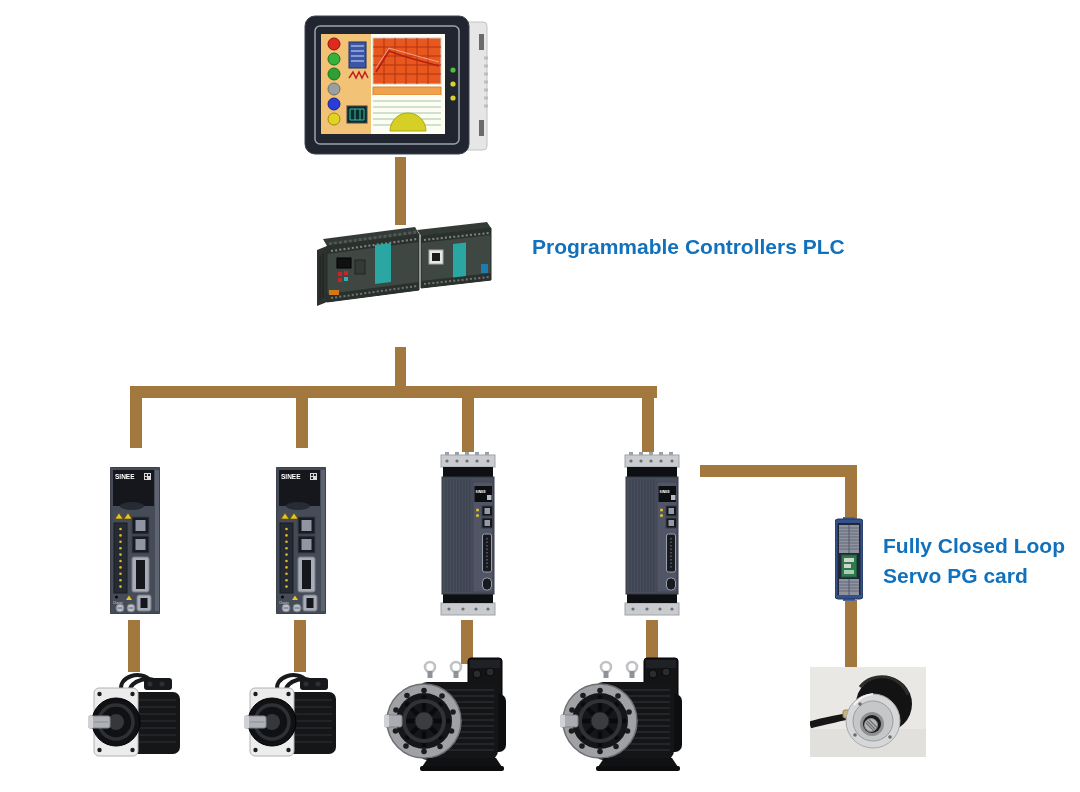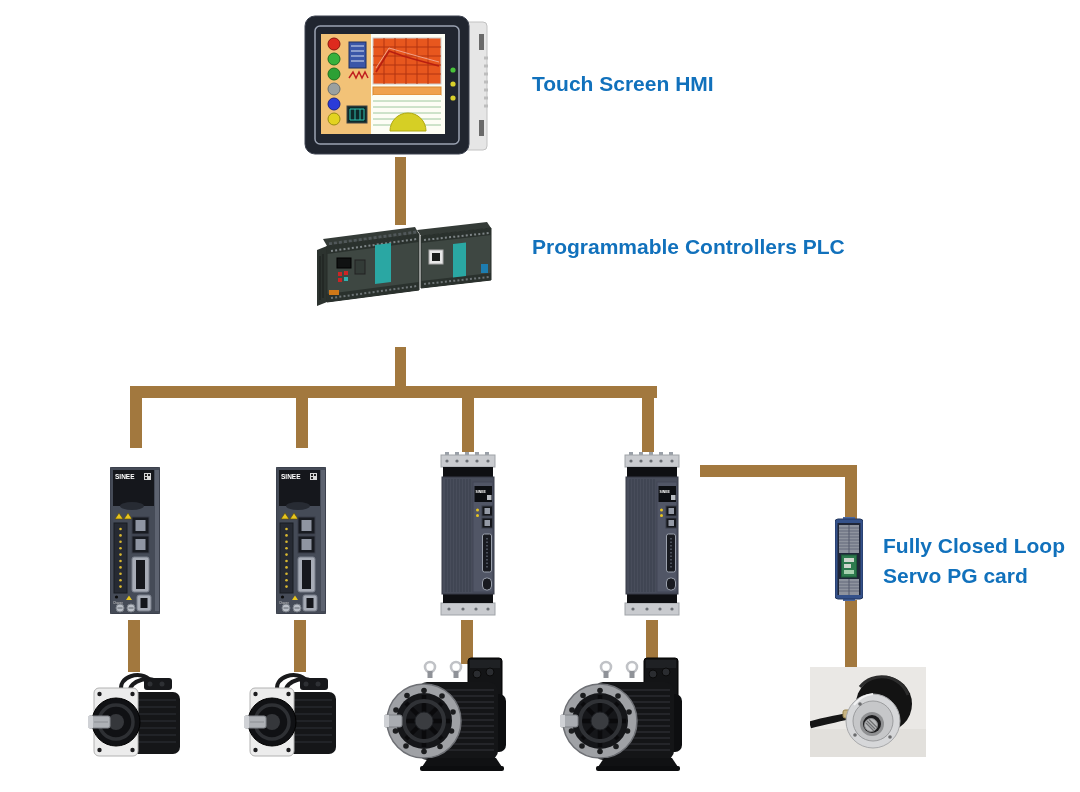--- a/index.html
+++ b/index.html
@@ -517,20 +517,19 @@
         <circle cx="45" cy="68" r="1.8" fill="#6a6b6d"></circle>
         <circle cx="62" cy="57" r="12" fill="#8f9092"></circle>
         <circle cx="62" cy="57" r="9" fill="#1c1c1e"></circle>
         <circle cx="61" cy="58" r="6.5" fill="#b8b9bb" stroke="#8a8b8d"></circle>
         <path d="M57,54l8,8 M59,52.5l8,8 M56,56l8,8" stroke="#6f7072" stroke-width="1.2"></path>
         <path d="M44,38 A27,27 0 0 1 63,27" stroke="#f2f2f3" stroke-width="2" fill="none"></path>
       </g>
     </svg>
   </figure>
 
-  <div class="dlabel" style="left:532px;top:71px;">Touch Screen HMI</div>
   <div class="dlabel" style="left:532px;top:234px;">Programmable Controllers PLC</div>
   <div class="dlabel" style="left:883px;top:531px;line-height:30px;">
     <div>Fully Closed Loop</div>
     <div>Servo PG card</div>
   </div>
 
 </div>
 
 </body></html>

